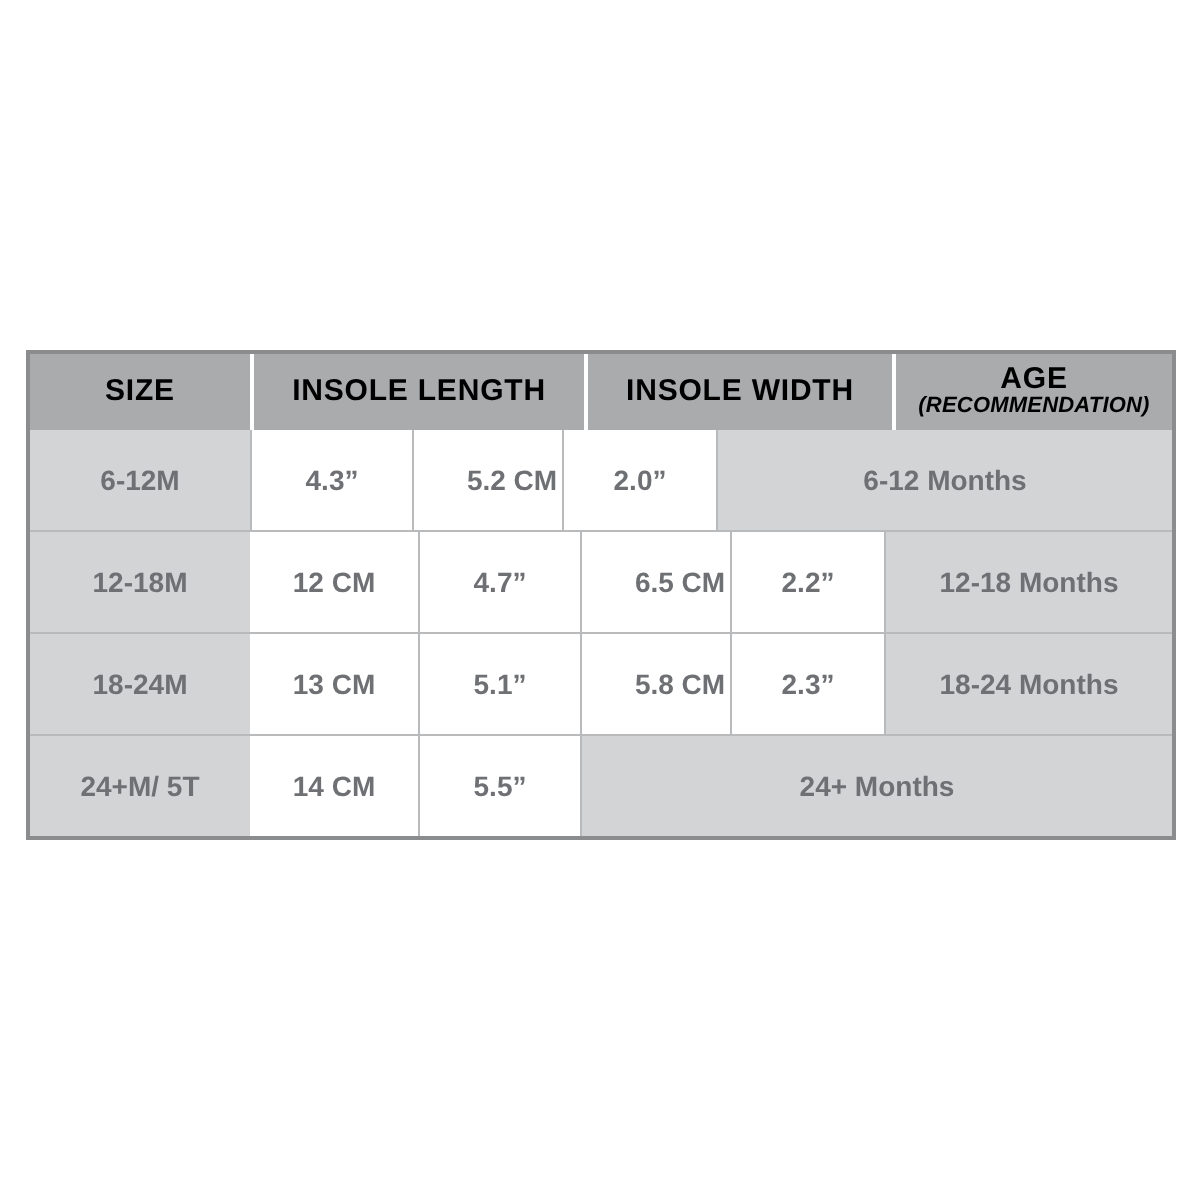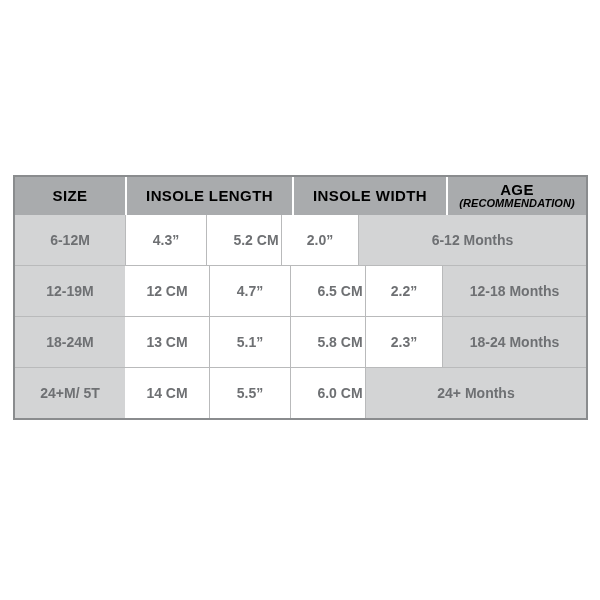--- a/index.html
+++ b/index.html
@@ -134,40 +134,39 @@
 
       <div class="data-row">
         <div class="cell shaded col-size">6-12M</div>
         <div class="cell plain col-len-in divider-left">4.3”</div>
         <div class="cell plain col-wid-cm divider-left">5.2 CM</div>
         <div class="cell plain col-wid-in divider-left">2.0”</div>
         <div class="cell shaded col-age divider-left">6-12 Months</div>
       </div>
 
       <div class="data-row">
-        <div class="cell shaded col-size">12-19M</div>
+        <div class="cell shaded col-size">12-18M</div>
         <div class="cell plain col-len-cm">12 CM</div>
         <div class="cell plain col-len-in divider-left">4.7”</div>
         <div class="cell plain col-wid-cm divider-left">6.5 CM</div>
         <div class="cell plain col-wid-in divider-left">2.2”</div>
         <div class="cell shaded col-age divider-left">12-18 Months</div>
       </div>
 
       <div class="data-row">
         <div class="cell shaded col-size">18-24M</div>
         <div class="cell plain col-len-cm">13 CM</div>
         <div class="cell plain col-len-in divider-left">5.1”</div>
         <div class="cell plain col-wid-cm divider-left">5.8 CM</div>
         <div class="cell plain col-wid-in divider-left">2.3”</div>
         <div class="cell shaded col-age divider-left">18-24 Months</div>
       </div>
 
       <div class="data-row">
         <div class="cell shaded col-size">24+M/ 5T</div>
         <div class="cell plain col-len-cm">14 CM</div>
         <div class="cell plain col-len-in divider-left">5.5”</div>
-        <div class="cell plain col-wid-cm divider-left">6.0 CM</div>
         <div class="cell shaded col-age divider-left">24+ Months</div>
       </div>
 
     </div>
   </div>
 </div>
 
 </body></html>

